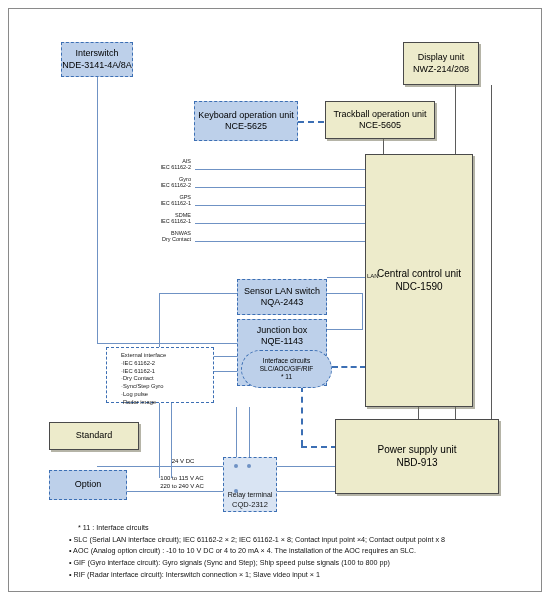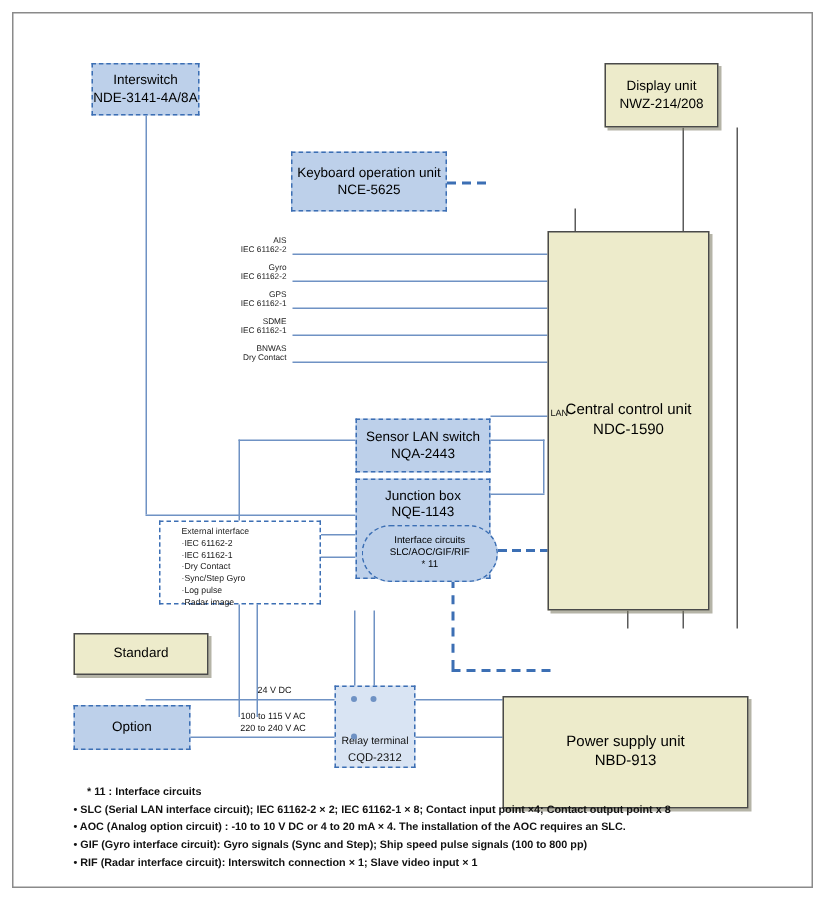--- a/index.html
+++ b/index.html
@@ -92,20 +92,24 @@
     <div class="node std" style="left:394px;top:33px;width:76px;height:43px;font-size:9px;">
       <span class="lbl">Display unit</span>
       <span class="lbl">NWZ-214/208</span>
     </div>
 
     <div class="node opt" style="left:185px;top:92px;width:104px;height:40px;font-size:9px;">
       <span class="lbl">Keyboard operation unit</span>
       <span class="lbl">NCE-5625</span>
     </div>
 
+    <div class="node std" style="left:316px;top:92px;width:110px;height:38px;font-size:9px;">
+      <span class="lbl">Trackball operation unit</span>
+      <span class="lbl">NCE-5605</span>
+    </div>
 
     <div class="node std" style="left:356px;top:145px;width:108px;height:253px;font-size:10px;">
       <span class="lbl">Central control unit</span>
       <span class="lbl">NDC-1590</span>
     </div>
     <div class="tag" style="left:358px;top:264px;font-size:6px;">LAN</div>
 
     <div class="node opt" style="left:228px;top:258px;width:90px;height:36px;font-size:9px;margin-top:12px;">
       <span class="lbl">Sensor LAN switch</span>
       <span class="lbl">NQA-2443</span>
@@ -115,21 +119,21 @@
       <span class="lbl">Junction box</span>
       <span class="lbl">NQE-1143</span>
     </div>
 
     <div class="ellipse" style="left:232px;top:341px;width:91px;height:38px;font-size:6.5px;">
       <span class="lbl">Interface circuits</span>
       <span class="lbl">SLC/AOC/GIF/RIF</span>
       <span class="lbl">* 11</span>
     </div>
 
-    <div class="node std" style="left:326px;top:410px;width:164px;height:75px;font-size:10px;margin-top:45px;">
+    <div class="node std" style="left:326px;top:410px;width:164px;height:75px;font-size:10px;">
       <span class="lbl">Power supply unit</span>
       <span class="lbl">NBD-913</span>
     </div>
 
     <div class="relay" style="left:214px;top:448px;width:54px;height:55px;"></div>
     <div class="tag" style="left:217px;top:482px;font-size:7px;width:48px;text-align:center;">Relay terminal</div>
     <div class="tag" style="left:217px;top:491px;font-size:7.5px;width:48px;text-align:center;">CQD-2312</div>
     <div class="dot" style="left:225px;top:455px;"></div>
     <div class="dot" style="left:238px;top:455px;"></div>
     <div class="dot" style="left:225px;top:480px;"></div>
@@ -171,21 +175,21 @@
       <div>220 to 240 V AC</div>
     </div>
 
     <div class="node std" style="left:40px;top:413px;width:90px;height:28px;font-size:9px;">
       <span class="lbl">Standard</span>
     </div>
     <div class="node opt" style="left:40px;top:461px;width:78px;height:30px;font-size:9px;">
       <span class="lbl">Option</span>
     </div>
 
-    <div class="notes" style="left:40px;top:513px;width:480px;font-size:7.2px;font-weight:bold;">
+    <div class="notes" style="left:60px;top:513px;width:480px;font-size:7.2px;">
       <div style="padding-left:9px;">* 11 : Interface circuits</div>
       <div>• SLC (Serial LAN interface circuit); IEC 61162-2 × 2; IEC 61162-1 × 8; Contact input point ×4; Contact output point x 8</div>
       <div>• AOC (Analog option circuit) : -10 to 10 V DC or 4 to 20 mA × 4. The installation of the AOC requires an SLC.</div>
       <div>• GIF (Gyro interface circuit): Gyro signals (Sync and Step); Ship speed pulse signals (100 to 800 pp)</div>
       <div>• RIF (Radar interface circuit): Interswitch connection × 1; Slave video input × 1</div>
     </div>
 
   </div>
 </div>
 

